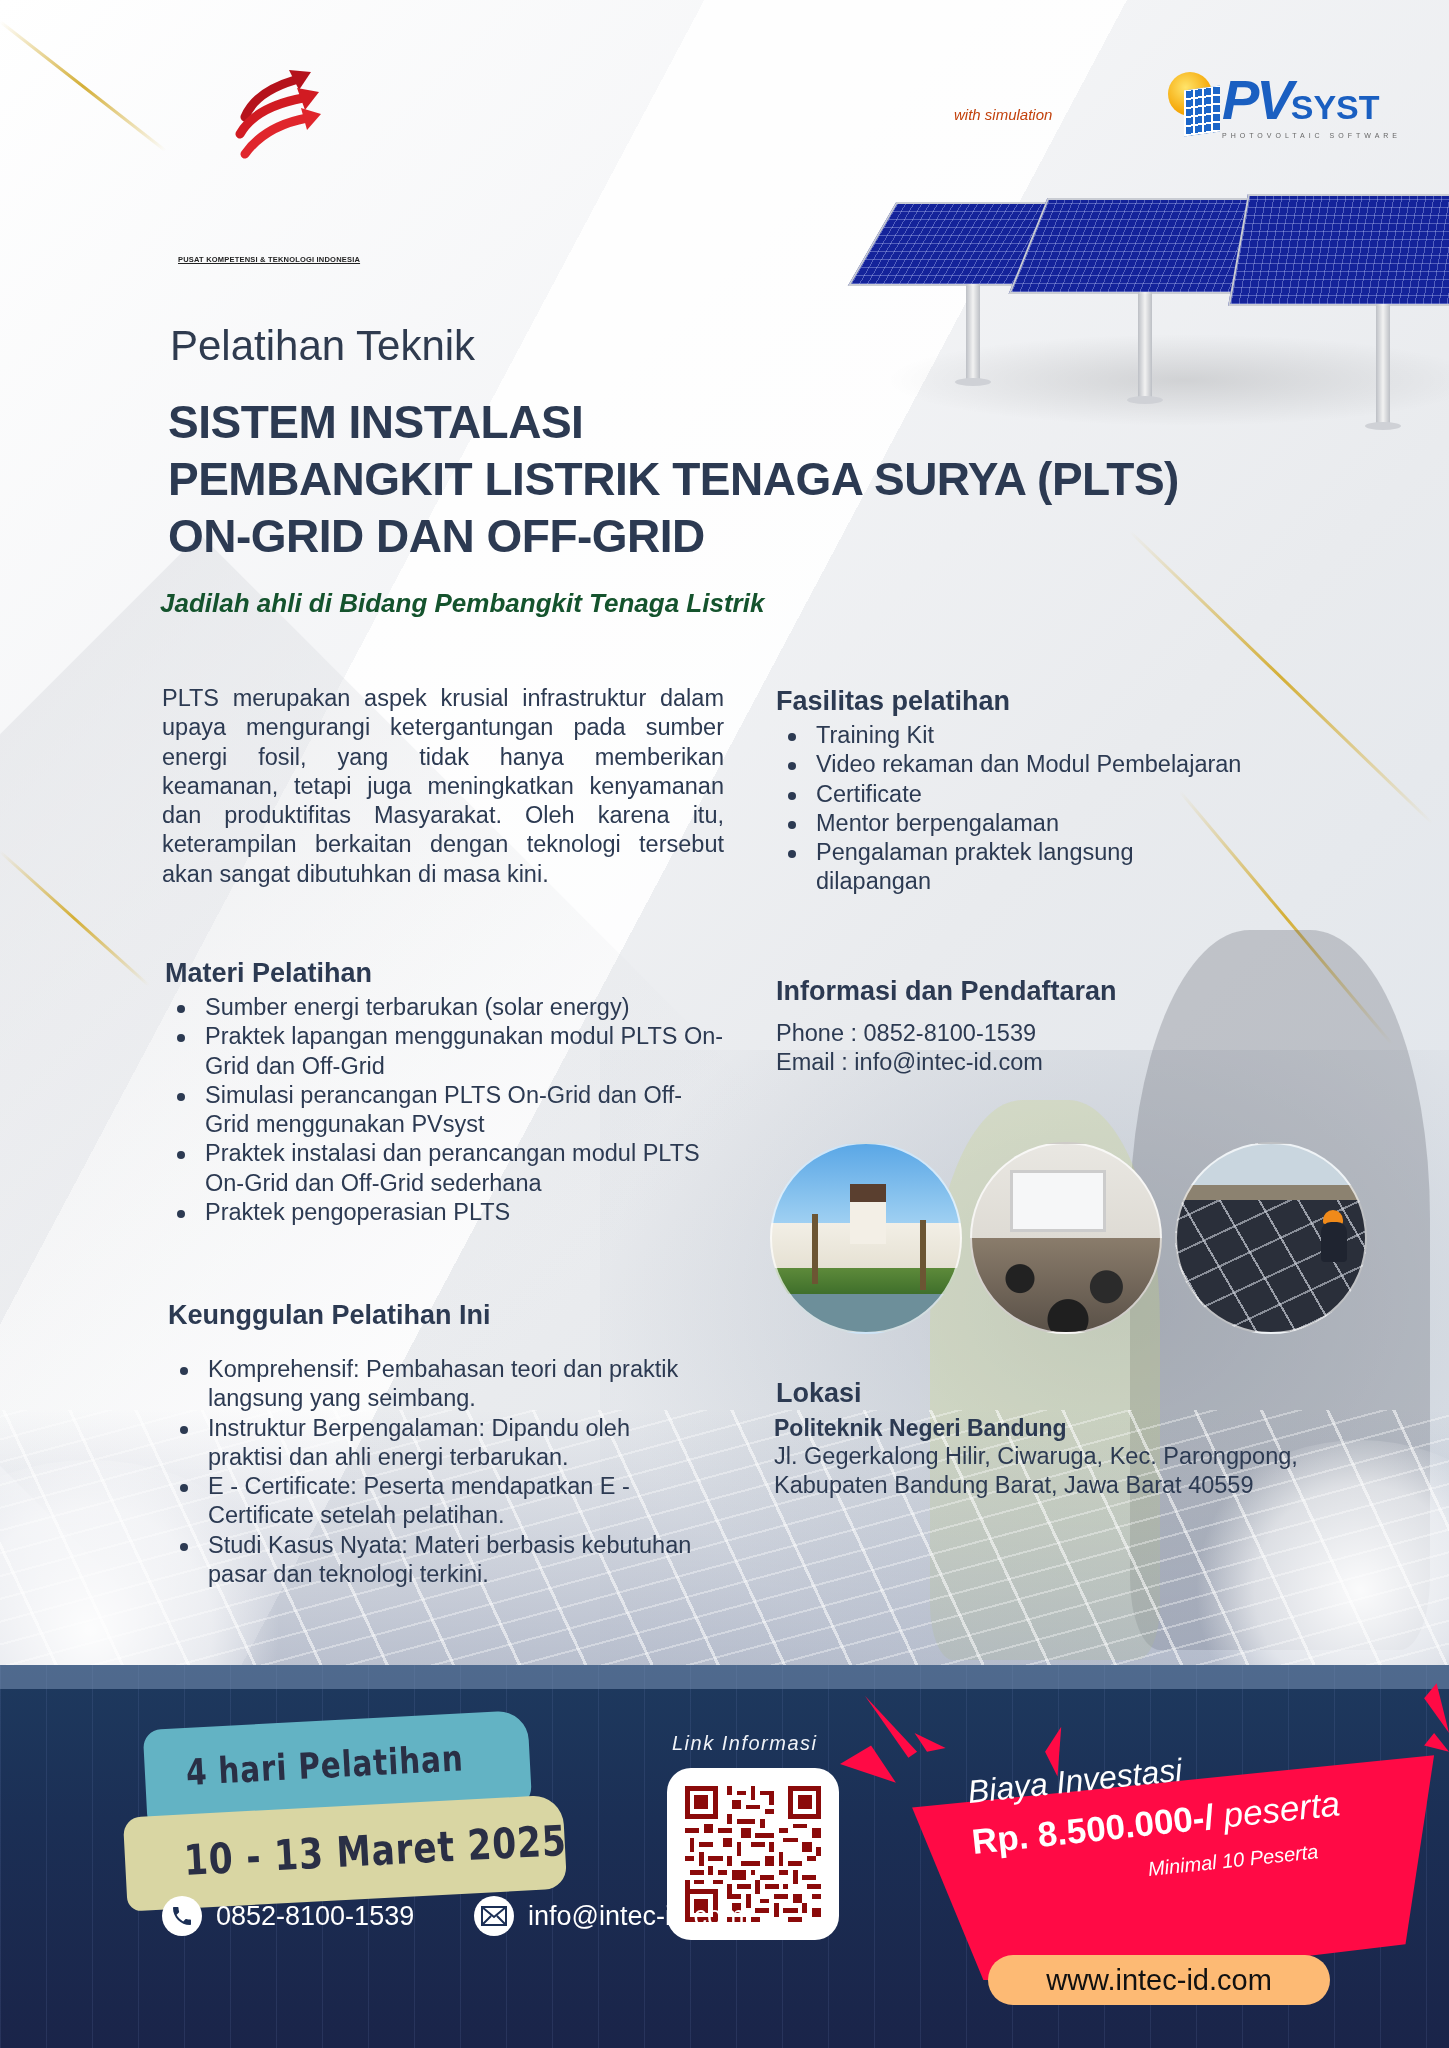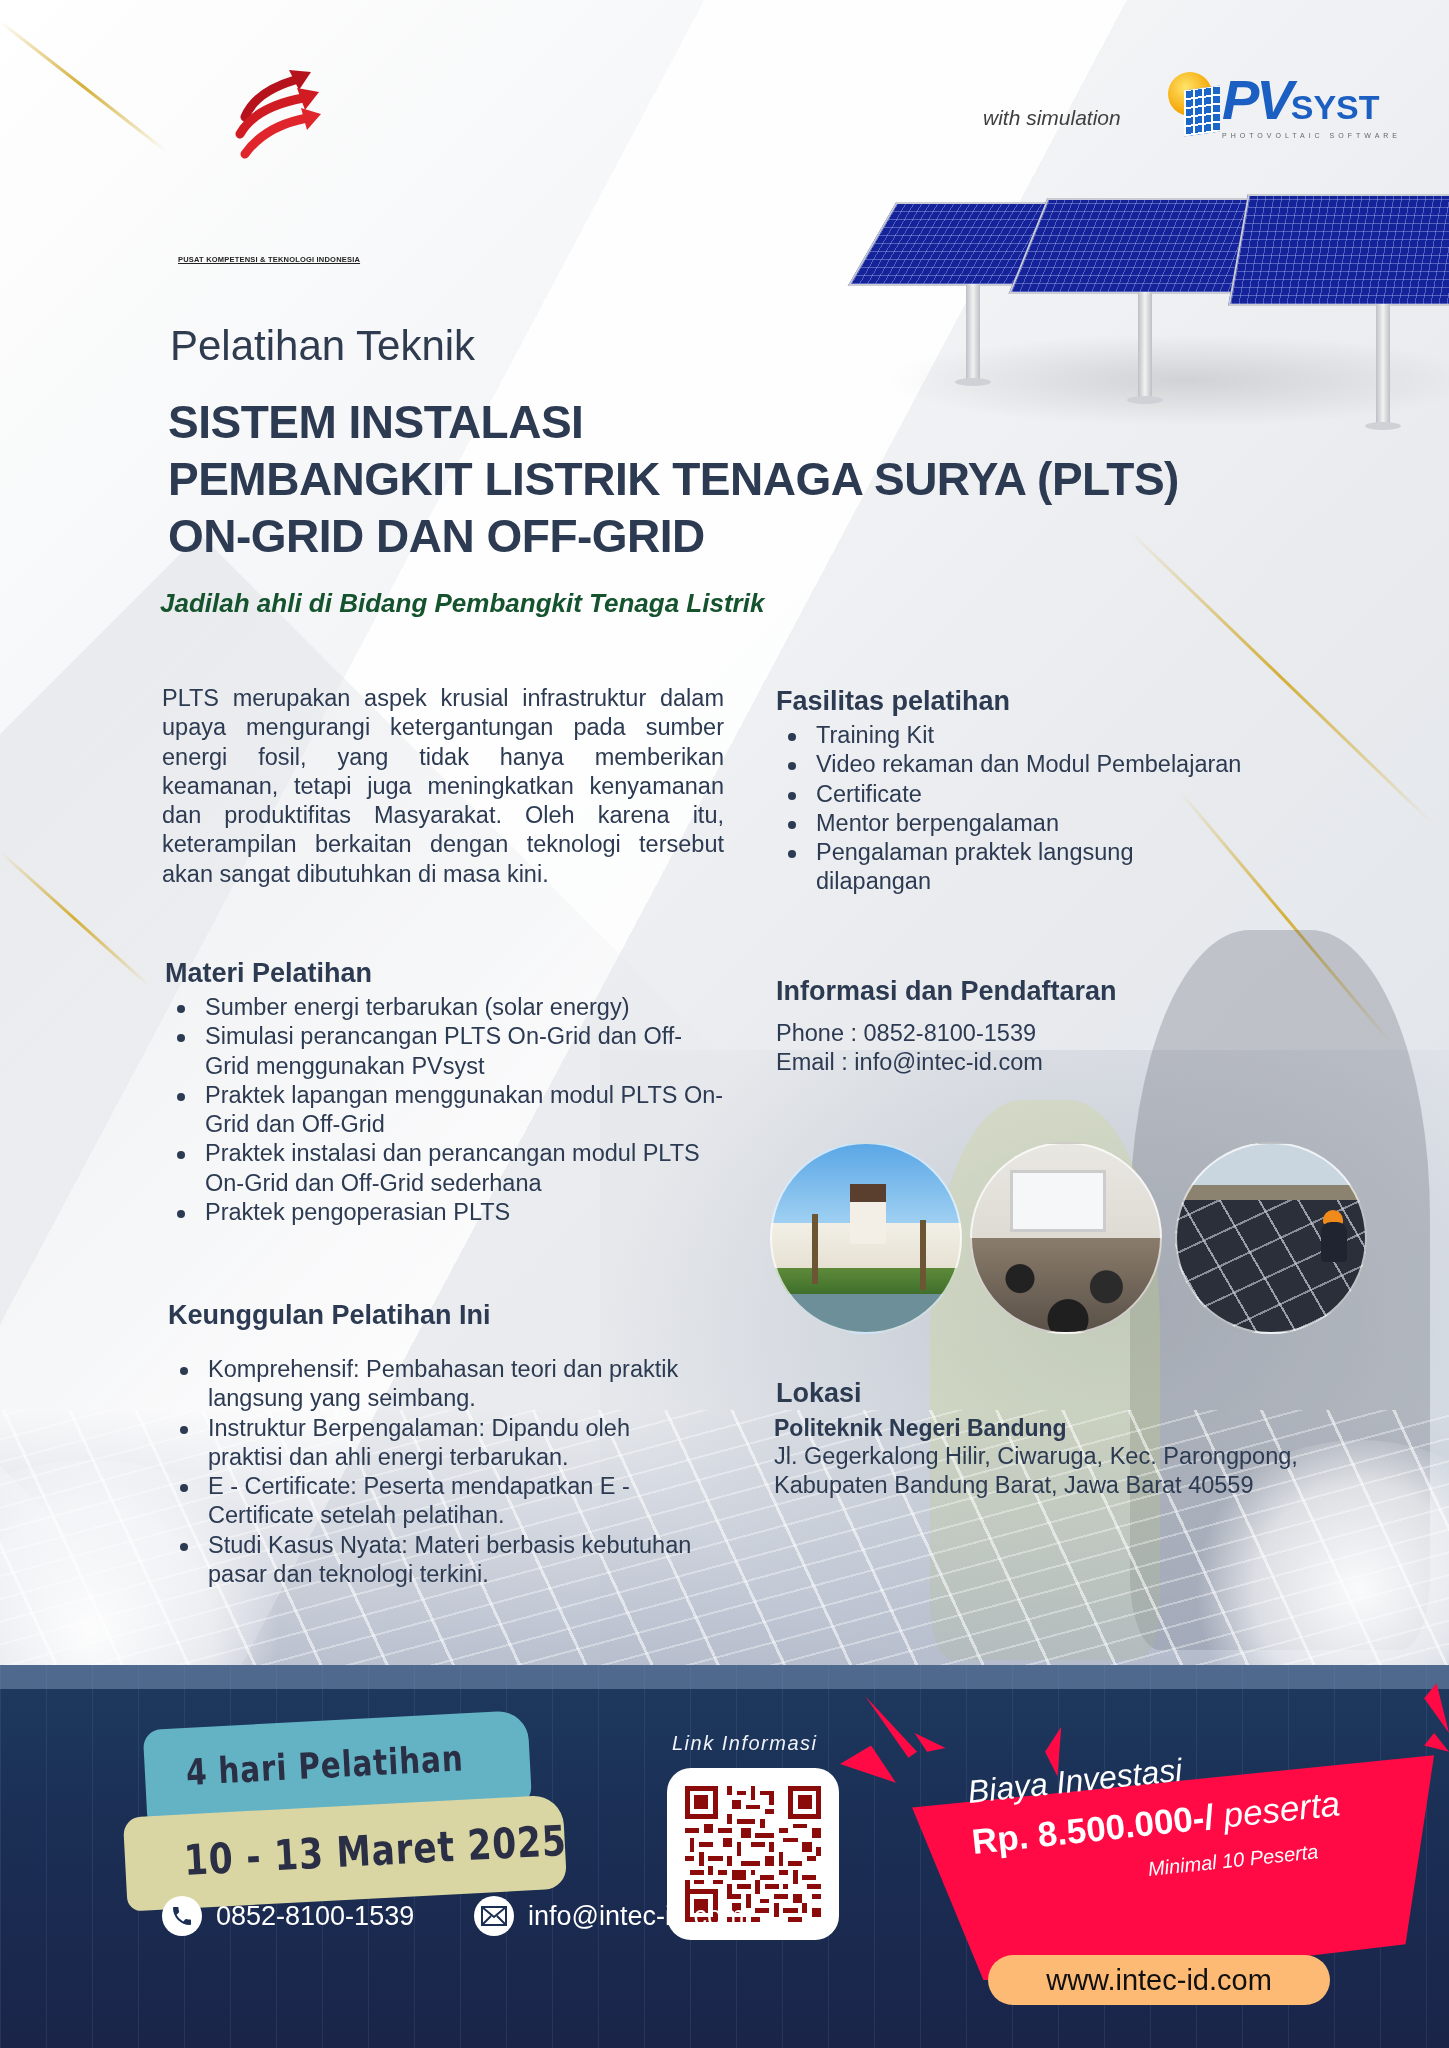--- a/index.html
+++ b/index.html
@@ -29,21 +29,21 @@
       repeating-linear-gradient(90deg, rgba(140,160,220,.12) 0 1px, transparent 1px 46px),
       linear-gradient(180deg, #1e3a5f 0%, #1b2f55 40%, #1a2449 100%); }
   .bottom-band .strip { position:absolute; left:0; top:0; width:100%; height:24px; background:rgba(120,145,180,.55); }
 
   
   .pkti-logo { position:absolute; left:160px; top:62px; width:220px; height:210px; }
   .pkti-mark { position:absolute; left:55px; top:0; width:110px; height:110px; }
   .pkti-word { position:absolute; left:4px; top:110px; font-family:"Liberation Sans", sans-serif; font-weight:900; font-size:80px; letter-spacing:-2px; color:#111; line-height:1; }
   .pkti-sub { position:absolute; left:18px; top:193px; font-size:7.5px; font-weight:bold; color:#222; letter-spacing:.2px; white-space:nowrap;text-decoration:underline; }
 
-  .with-sim { position:absolute; left:983px; top:106px; font-size:21px; font-style:italic; color:#404040; }
+  .with-sim { position:absolute; left:954px; top:106px; font-size:15px; font-style:italic; color:#c2410c; }
   .pvsyst { position:absolute; left:1160px; top:68px; width:230px; height:80px; }
   .pv-sun { position:absolute; left:8px; top:4px; width:44px; height:44px; border-radius:50%; background:radial-gradient(circle at 40% 35%, #ffe46a, #f4a300 70%); }
   .pv-grid { position:absolute; left:24px; top:20px; width:36px; height:46px;
     background:
       repeating-linear-gradient(90deg, #fff 0 2px, transparent 2px 9px),
       repeating-linear-gradient(0deg, #fff 0 2px, transparent 2px 9px), #1b66c9; transform:skewY(-8deg); }
   .pv-text { position:absolute; left:62px; top:4px; font-weight:900; color:#1a5fc1; line-height:1; white-space:nowrap; }
   .pv-text .big { font-size:56px; letter-spacing:-3px; font-style:italic; }
   .pv-text .small { font-size:34px; letter-spacing:0; }
   .pv-sub { position:absolute; left:62px; top:64px; font-size:7px; letter-spacing:4px; color:#666; white-space:nowrap; }
@@ -192,22 +192,22 @@
   <div>ON-GRID DAN OFF-GRID</div>
 </div>
 <div class="tagline">Jadilah ahli di Bidang Pembangkit Tenaga Listrik</div>
 
 <p class="intro">PLTS merupakan aspek krusial infrastruktur dalam upaya mengurangi ketergantungan pada sumber energi fosil, yang tidak hanya memberikan keamanan, tetapi juga meningkatkan kenyamanan dan produktifitas Masyarakat. Oleh karena itu, keterampilan berkaitan dengan teknologi tersebut akan sangat dibutuhkan di masa kini.</p>
 
 <div class="materi">
   <div class="section-h">Materi Pelatihan</div>
   <ul class="bl">
     <li>Sumber energi terbarukan (solar energy)</li>
+    <li>Praktek lapangan menggunakan modul PLTS On-Grid dan Off-Grid</li>
     <li>Simulasi perancangan PLTS On-Grid dan Off-Grid menggunakan PVsyst</li>
-    <li>Praktek lapangan menggunakan modul PLTS On-Grid dan Off-Grid</li>
     <li>Praktek instalasi dan perancangan modul PLTS On-Grid dan Off-Grid sederhana</li>
     <li>Praktek pengoperasian PLTS</li>
   </ul>
 </div>
 
 <div class="keunggulan">
   <div class="section-h">Keunggulan Pelatihan Ini</div>
   <ul class="bl" style="width:540px;">
     <li>Komprehensif: Pembahasan teori dan praktik langsung yang seimbang.</li>
     <li>Instruktur Berpengalaman: Dipandu oleh praktisi dan ahli energi terbarukan.</li>

